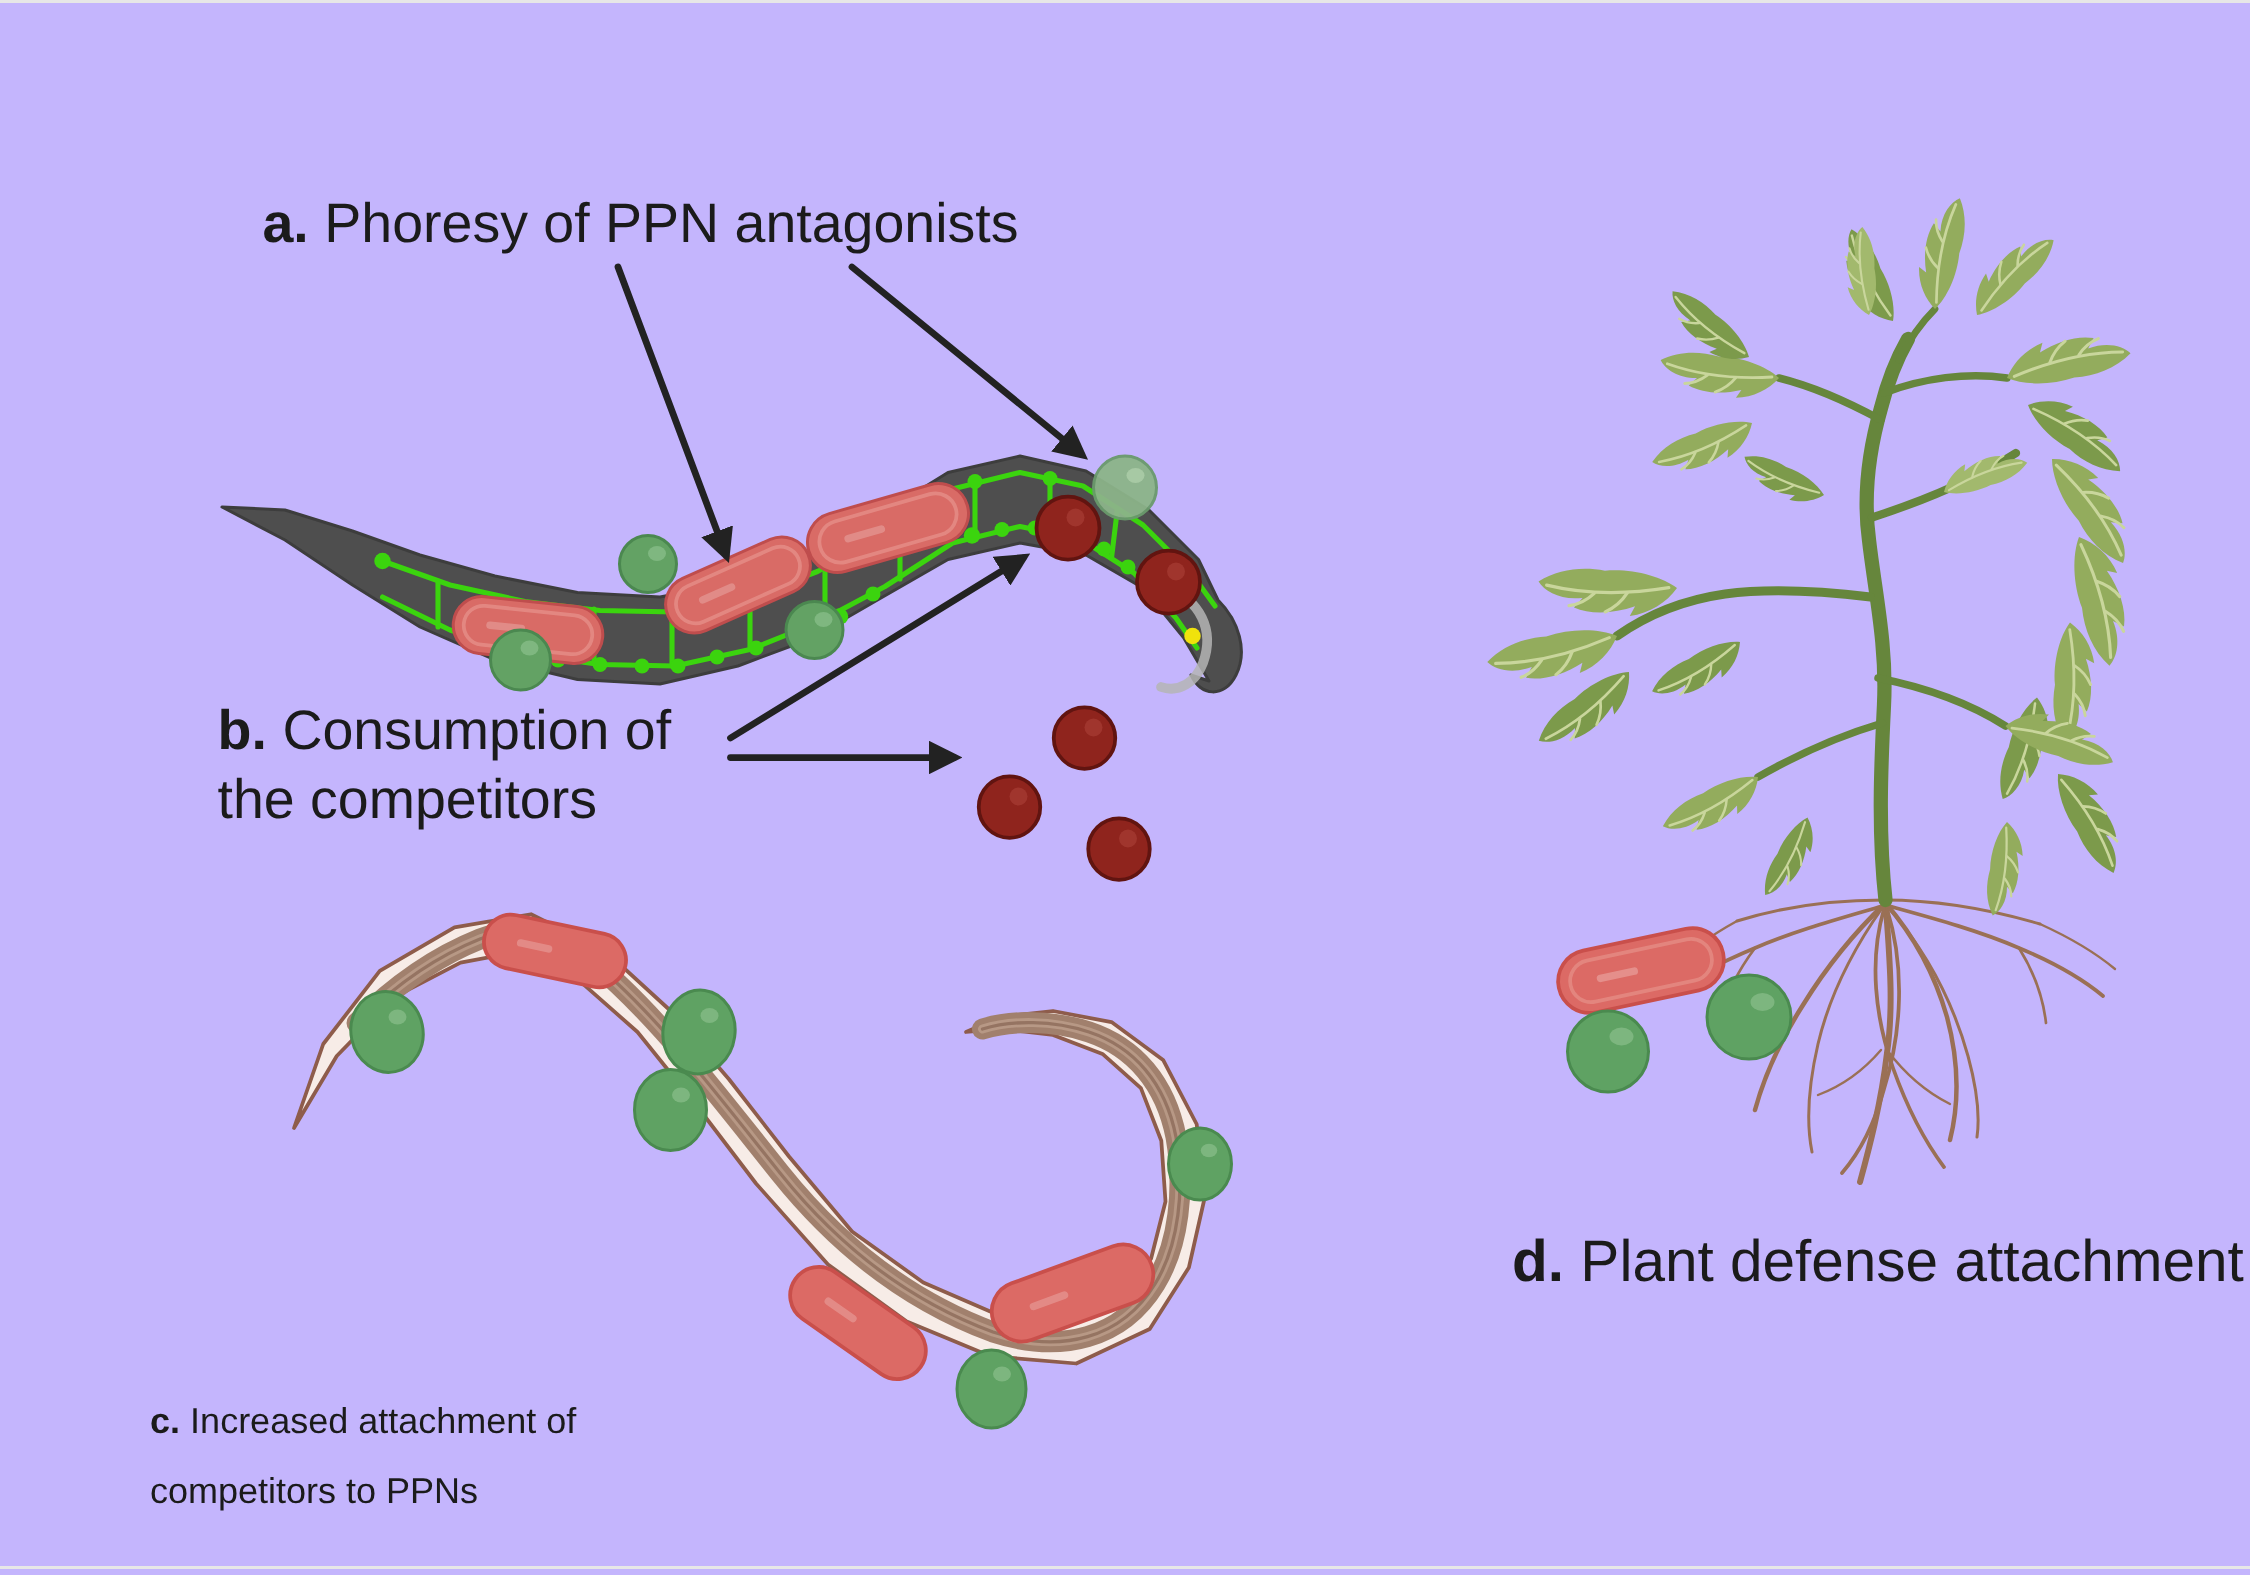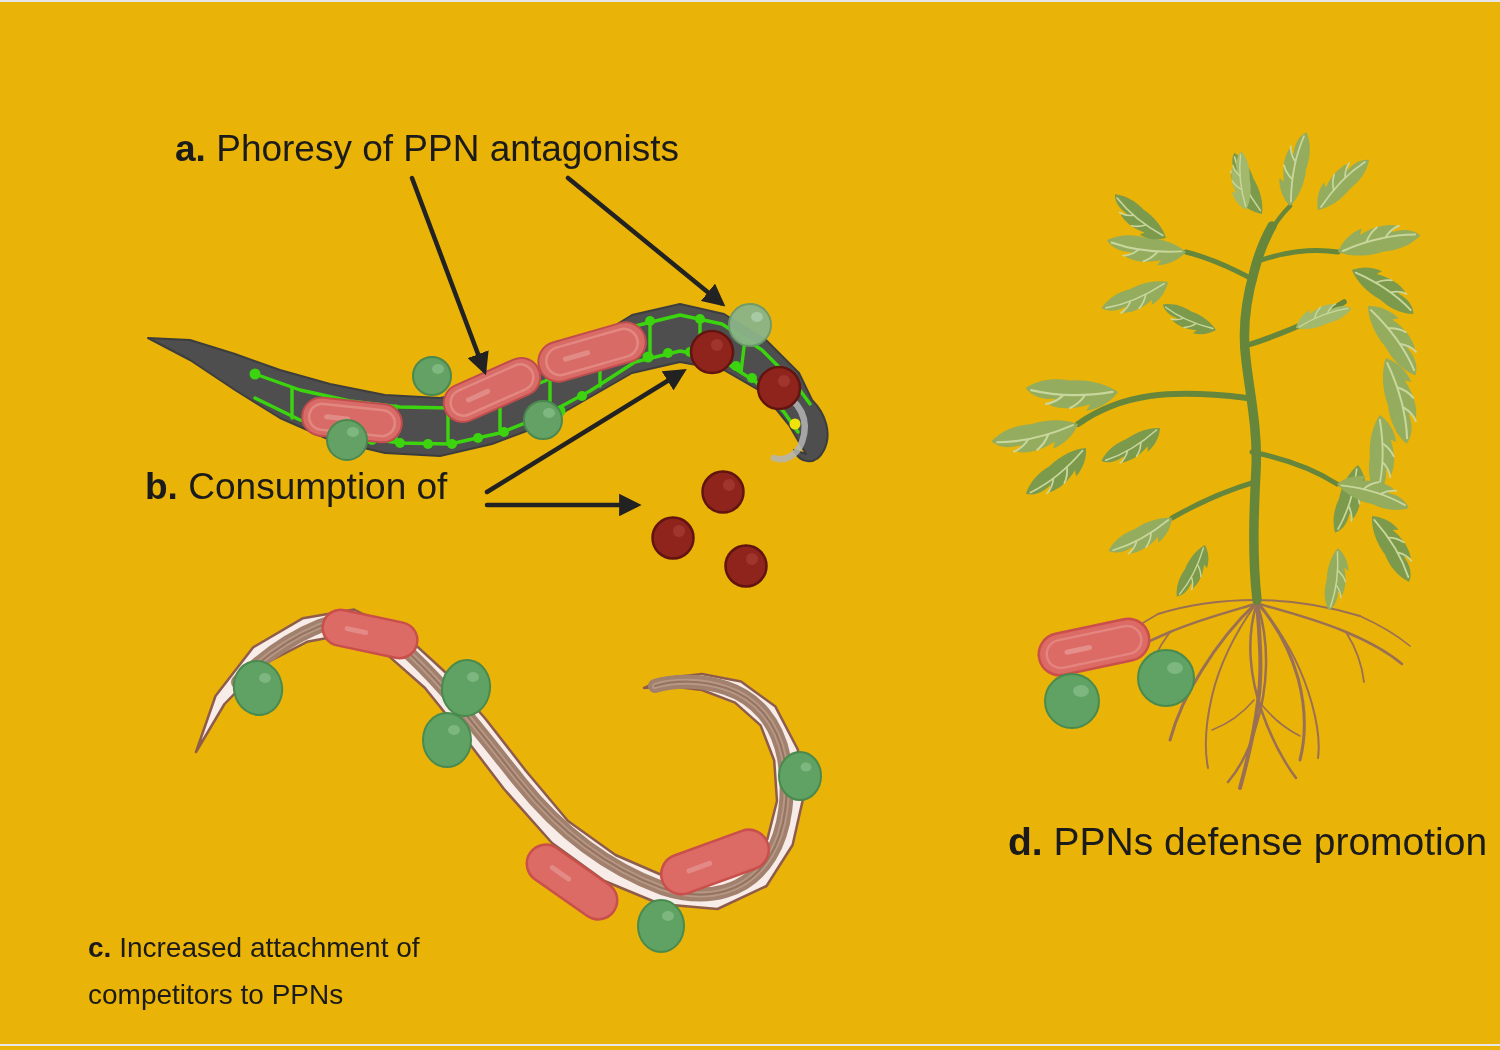--- a/index.html
+++ b/index.html
@@ -1,25 +1,25 @@
 <!DOCTYPE html>
 <html><head>
 <meta charset="utf-8">
 <style>
   html,body{margin:0;padding:0;background:#ffffff;}
-  .stage{position:relative;width:1500px;height:1050px;background:#eab308;overflow:hidden;
+  .stage{position:relative;width:1500px;height:1050px;background:#c4b5fd;overflow:hidden;
          font-family:"Liberation Sans", sans-serif;color:#1b1b1b;}
   .edge-line{position:absolute;left:0;width:1500px;height:2px;background:#e7e7e7;}
   .edge-top{top:0;}
   .edge-bottom{top:1044px;}
   .fig-label{position:absolute;color:#1b1b1b;white-space:pre;}
   .fig-label .pfx{font-weight:700;margin-right:0.28em;}
   #label-a{left:175px;top:126px;font-size:37px;line-height:46px;}
   #label-b{left:145px;top:464px;font-size:37px;line-height:46px;}
-  #label-c{left:88px;top:924px;font-size:28px;line-height:47px;}
+  #label-c{left:100px;top:924px;font-size:24px;line-height:47px;}
   #label-d{left:1008px;top:818px;font-size:39px;line-height:48px;}
   svg{position:absolute;left:0;top:0;}
   .vein{fill:none;stroke:#c9d69c;stroke-width:2;stroke-linecap:round;}
   .blade{stroke:none;}
   .root{fill:none;stroke:#9a7055;stroke-linecap:round;}
   .lat{fill:none;stroke:#3bd40e;stroke-width:3.4;stroke-linecap:round;stroke-linejoin:round;}
   .latdot{fill:#3bd40e;}
   .arrow{stroke:#222222;stroke-width:4.5;stroke-linecap:round;}
 </style>
 </head>
@@ -229,22 +229,22 @@
   <g>
     <line class="arrow" x1="412" y1="178" x2="484" y2="370" marker-end="url(#ah)"></line>
     <line class="arrow" x1="568" y1="178" x2="721" y2="303" marker-end="url(#ah)"></line>
     <line class="arrow" x1="487" y1="492" x2="682" y2="372" marker-end="url(#ah)"></line>
     <line class="arrow" x1="487" y1="505" x2="636" y2="505" marker-end="url(#ah)"></line>
   </g>
 </svg>
 
 <div class="fig-label" id="label-a"><span class="pfx">a.</span><span>Phoresy of PPN antagonists</span></div>
 
-<div class="fig-label" id="label-b"><div><span class="pfx">b.</span><span>Consumption of</span></div></div>
+<div class="fig-label" id="label-b"><div><span class="pfx">b.</span><span>Consumption of</span></div><div><span>the competitors</span></div></div>
 
 <div class="fig-label" id="label-c"><div><span class="pfx">c.</span><span>Increased attachment of</span></div><div><span>competitors to PPNs</span></div></div>
 
-<div class="fig-label" id="label-d"><span class="pfx">d.</span><span>PPNs defense promotion</span></div>
+<div class="fig-label" id="label-d"><span class="pfx">d.</span><span>Plant defense attachment</span></div>
 
 <div class="edge-line edge-top"></div>
 <div class="edge-line edge-bottom"></div>
 
 </div>
 
 </body></html>

